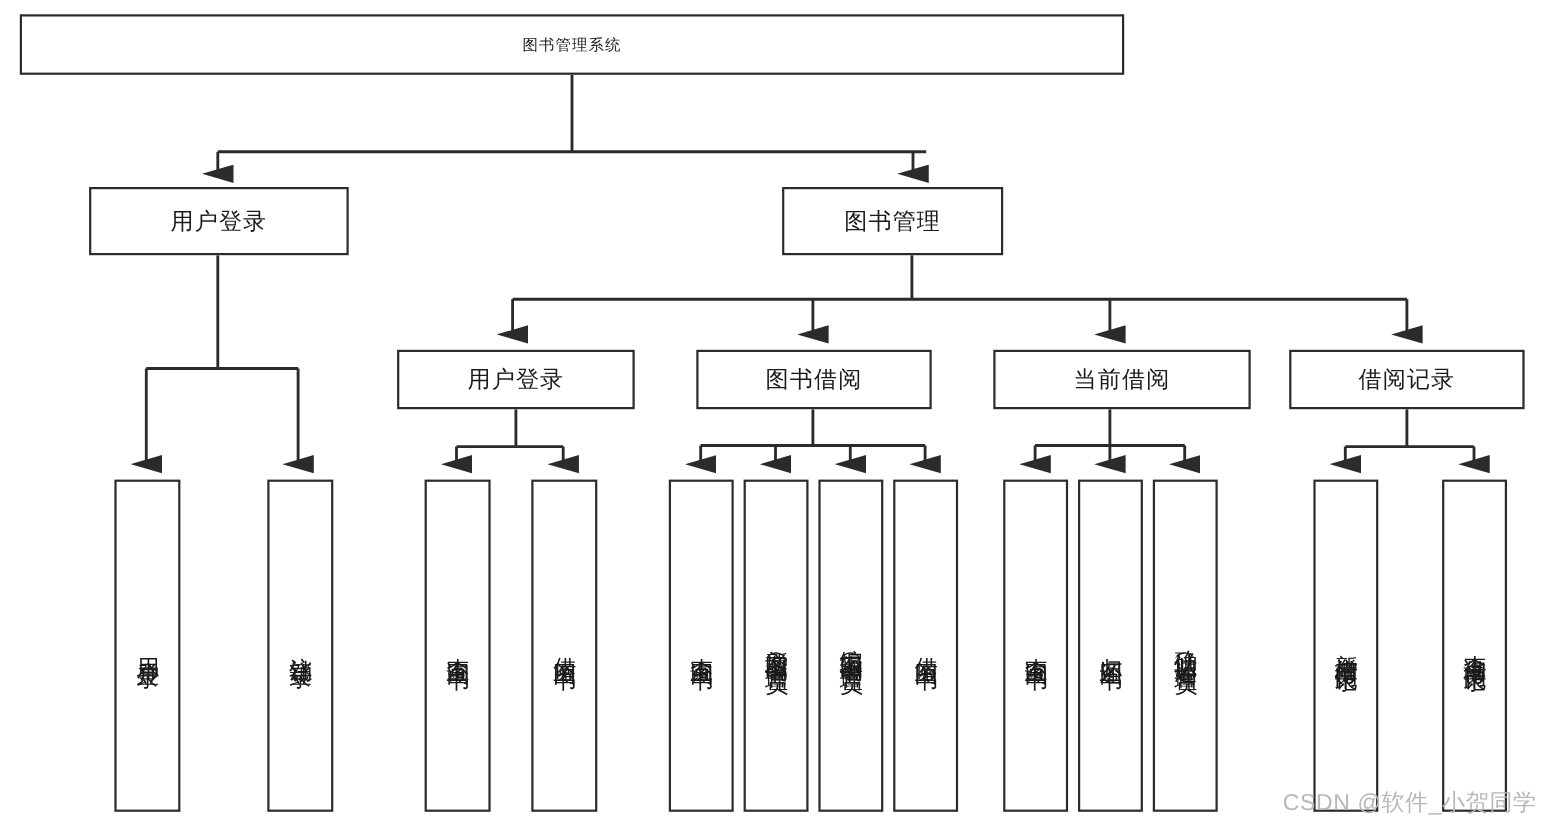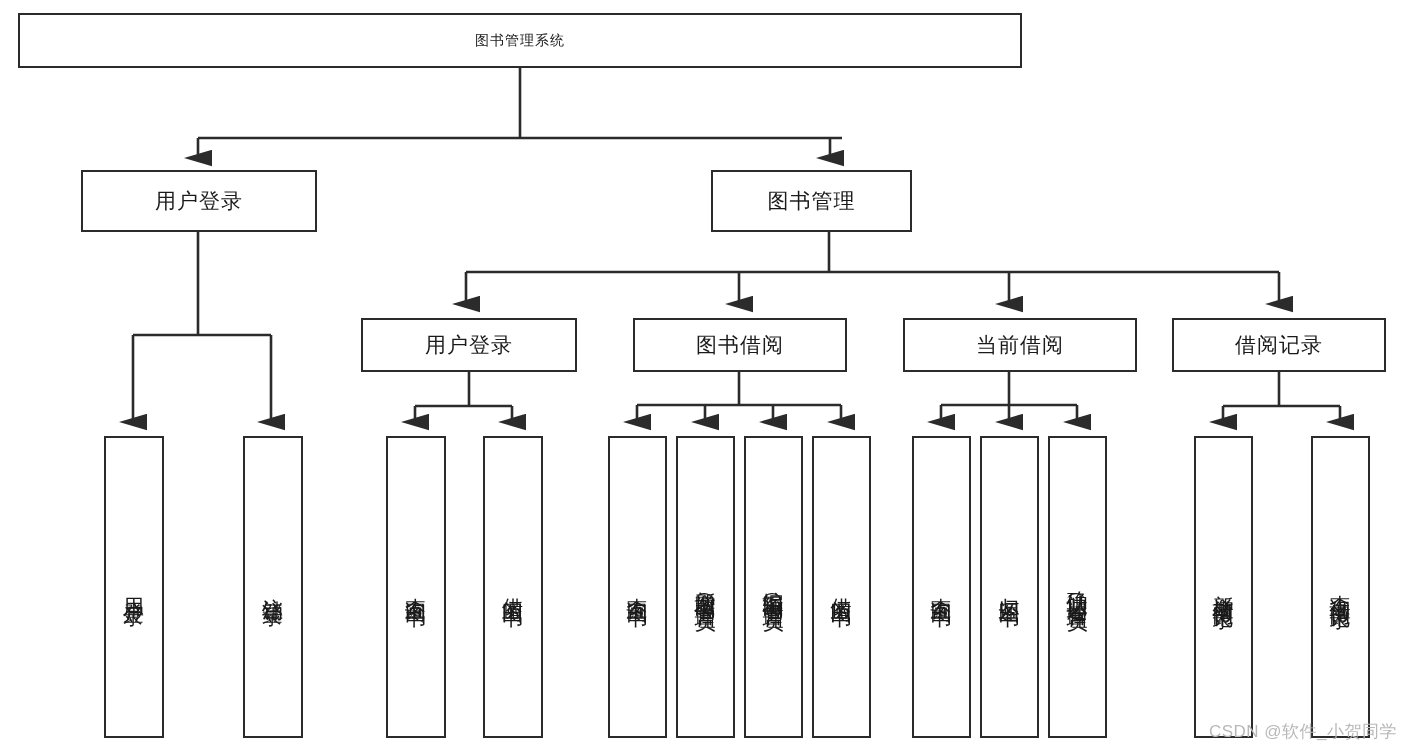--- a/index.html
+++ b/index.html
@@ -52,21 +52,21 @@
     text-orientation: upright;
     white-space: nowrap;
   }
   .node.root {
     font-size: 14px;
   }
   .watermark {
     position: absolute;
     right: 8px;
     bottom: 4px;
-    font-size: 17px;
+    font-size: 21px;
     color: #b8b8b8;
     letter-spacing: 0.5px;
     white-space: nowrap;
   }
 </style>
 </head>
 <body>
 
 <div id="canvas">
 

